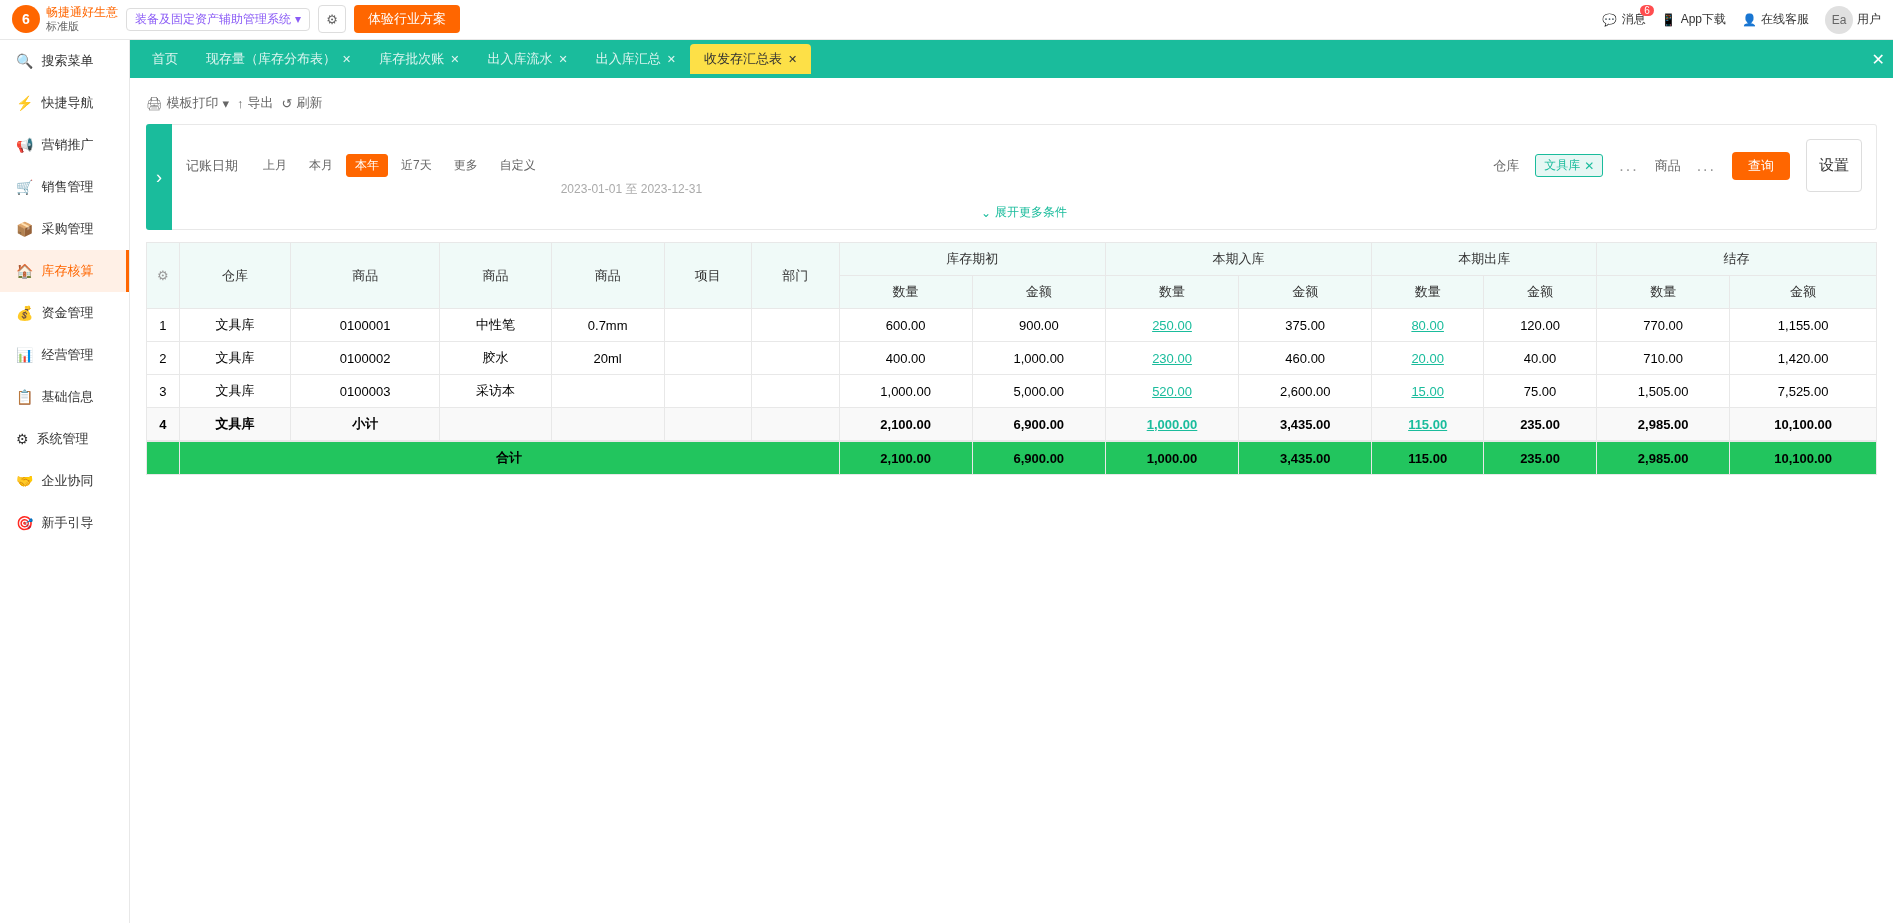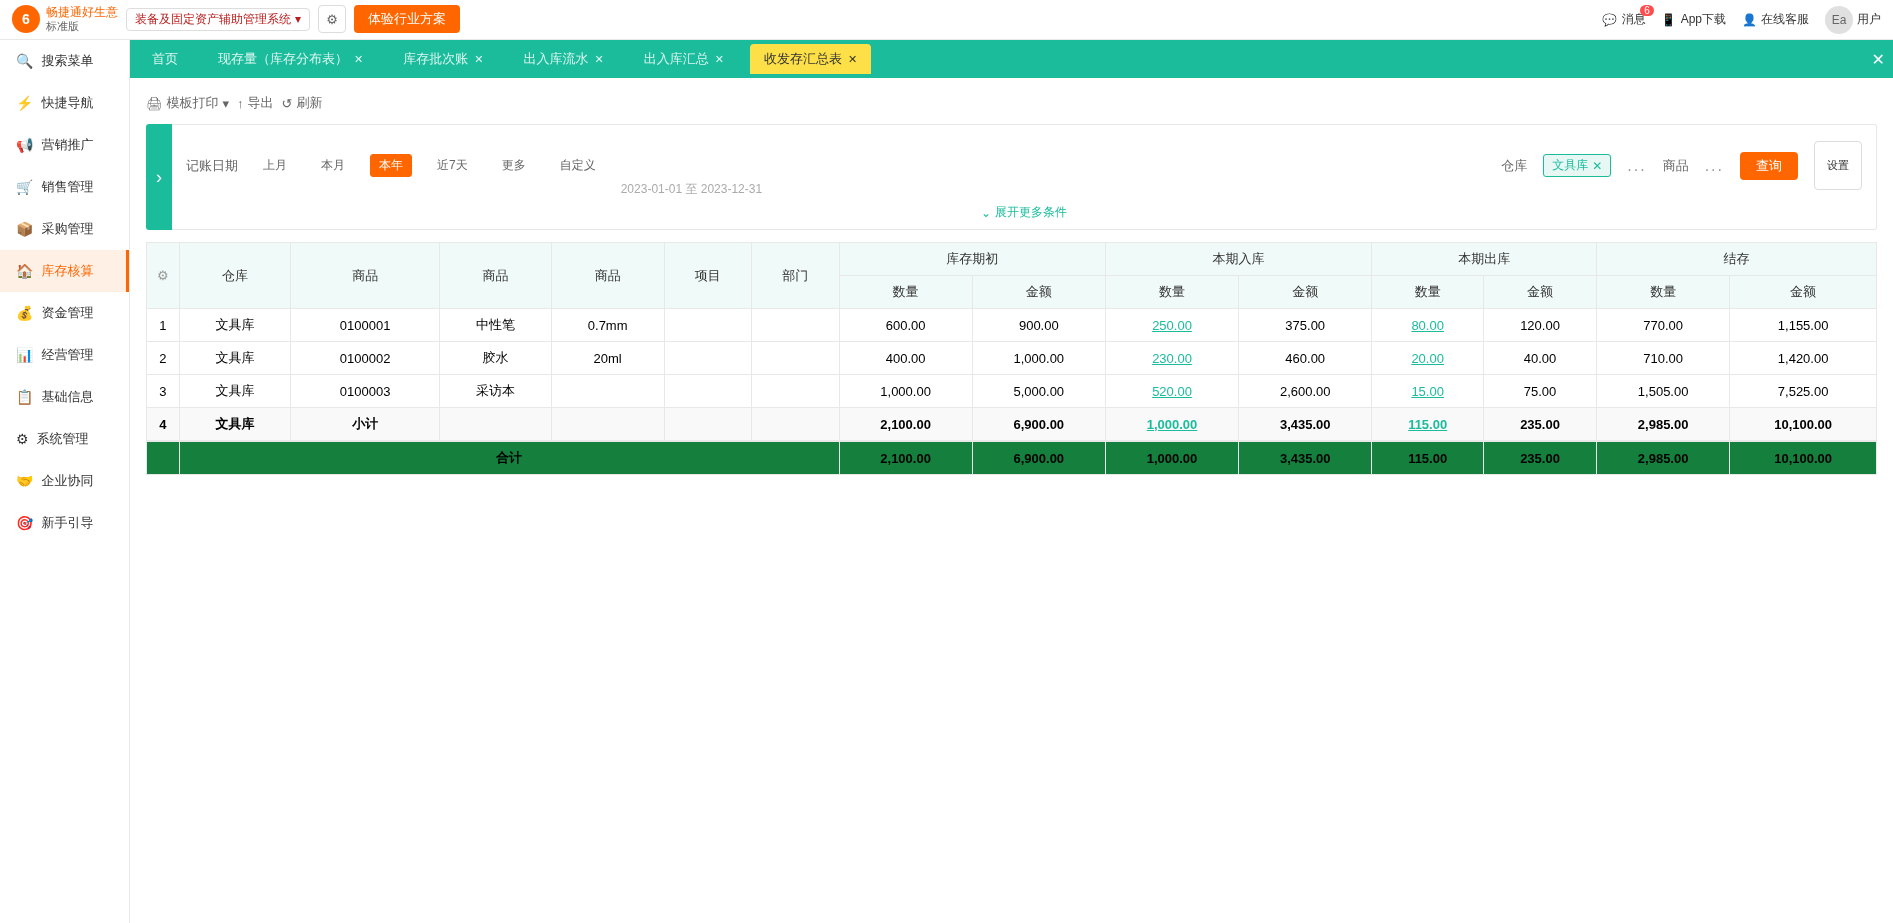--- a/index.html
+++ b/index.html
@@ -14,69 +14,69 @@
       justify-content: space-between;
       padding: 0 12px;
       border-bottom: 1px solid #e8e8e8;
       flex-shrink: 0;
     }
     .top-header-left { display: flex; align-items: center; gap: 8px; }
     .logo-area { display: flex; align-items: center; gap: 6px; }
     .logo-icon { width: 28px; height: 28px; background: #ff6600; border-radius: 50%; display: flex; align-items: center; justify-content: center; color: #fff; font-weight: bold; font-size: 14px; }
     .logo-text { color: #ff6600; font-size: 12px; line-height: 1.2; text-align: right; }
     .logo-sub { color: #666; font-size: 11px; }
-    .header-dropdown { border: 1px solid #ddd; border-radius: 4px; padding: 2px 8px; font-size: 12px; cursor: pointer; color: #b91c1c; display: flex; align-items: center; gap: 4px; }
+    .header-dropdown { border: 1px solid #ddd; border-radius: 4px; padding: 2px 8px; font-size: 12px; cursor: pointer; color: #8b5cf6; display: flex; align-items: center; gap: 4px; }
     .gear-btn { width: 28px; height: 28px; border: 1px solid #ddd; border-radius: 4px; display: flex; align-items: center; justify-content: center; cursor: pointer; color: #666; }
     .trial-btn { background: #ff6600; color: #fff; border: none; border-radius: 4px; padding: 5px 14px; cursor: pointer; font-size: 13px; }
     .top-header-right { display: flex; align-items: center; gap: 16px; }
     .header-action { display: flex; align-items: center; gap: 4px; cursor: pointer; color: #333; font-size: 12px; position: relative; }
     .badge { background: #ff4d4f; color: #fff; border-radius: 10px; padding: 0 4px; font-size: 10px; position: absolute; top: -6px; right: -8px; }
     .user-avatar { width: 28px; height: 28px; background: #e0e0e0; border-radius: 50%; display: flex; align-items: center; justify-content: center; color: #666; font-size: 12px; }
 
     
     .main-layout { display: flex; flex: 1; overflow: hidden; }
 
     
     .sidebar { width: 130px; background: #fff; border-right: 1px solid #e8e8e8; flex-shrink: 0; overflow-y: auto; }
     .sidebar-item { display: flex; align-items: center; gap: 8px; padding: 12px 16px; cursor: pointer; color: #333; font-size: 13px; transition: background 0.2s; }
     .sidebar-item.active { background: #fff0e6; color: #ff6600; border-right: 3px solid #ff6600; }
     .sidebar-icon { font-size: 14px; }
 
     
     .content-area { flex: 1; display: flex; flex-direction: column; overflow: hidden; }
 
     
-    .tabs-bar { background: #1abc9c; display: flex; align-items: center; height: 38px; padding: 0 8px; flex-shrink: 0; gap: 12px; }
+    .tabs-bar { background: #1abc9c; display: flex; align-items: center; height: 38px; padding: 0 8px; flex-shrink: 0; }
     .tab { display: flex; align-items: center; gap: 6px; padding: 6px 14px; cursor: pointer; color: rgba(255,255,255,0.85); font-size: 13px; border-radius: 4px 4px 0 0; white-space: nowrap; }
     .tab.active { background: #fde047; color: #333; }
     .tab-close { font-size: 11px; color: inherit; line-height: 1; cursor: pointer; }
     .tabs-close-all { margin-left: auto; color: #fff; cursor: pointer; font-size: 16px; }
 
     
     .page-content { flex: 1; background: #fff; overflow: auto; padding: 0; }
     .page-inner { padding: 16px; }
 
     .page-title { font-size: 15px; color: #333; font-weight: 500; margin-bottom: 14px; }
     .date-btn { padding: 2px 8px; border-radius: 3px; cursor: pointer; font-size: 12px; color: #666; border: 1px solid transparent; }
     .date-btn.active { background: #ff6600; color: #fff; border-color: #ff6600; }
     .btn-query { background: #ff6600; color: #fff; border: none; border-radius: 4px; padding: 5px 16px; cursor: pointer; font-size: 13px; text-align: right; }
-    .btn-settings { border: 1px solid #ddd; border-radius: 4px; padding: 16px 12px; cursor: pointer; font-size: 11px; color: #333; background: #fff; }
+    .btn-settings { border: 1px solid #ddd; border-radius: 4px; padding: 16px 12px; cursor: pointer; font-size: 15px; color: #333; background: #fff; }
 
     
     .data-table { width: 100%; border-collapse: collapse; font-size: 13px; }
     .data-table th, .data-table td { border: 1px solid #e8e8e8; padding: 7px 10px; text-align: center; white-space: nowrap; }
     .data-table thead tr:first-child th { background: #f0faf8; color: #333; font-weight: 500; }
     .data-table thead tr:nth-child(2) th { background: #f0faf8; color: #333; font-weight: 400; }
     .data-table tbody tr.subtotal { font-weight: bold; background: #f9f9f9; }
     .data-table td.link { color: #1abc9c; text-decoration: underline; cursor: pointer; }
     .settings-col { width: 32px; }
     .gear-cell { color: #999; cursor: pointer; }
 
     
-    .footer-total { background: #15803d; border-top: 2px solid #e8e8e8; margin-top: 24px; }
+    .footer-total { background: #22c55e; border-top: 2px solid #e8e8e8; margin-top: 24px; }
   </style>
 </head>
 <body>
 
 <div class="top-header">
   <div class="top-header-left">
     <div class="logo-area">
       <div class="logo-icon">
         <span>6</span>
       </div>
@@ -216,21 +216,21 @@
               <span>刷新</span>
             </div>
           </div>
         </div>
 
         <div style="display:flex; margin-bottom:12px;">
           <button style="background:#1abc9c; color:#fff; border:none; width:26px; border-radius:3px 0 0 3px; cursor:pointer; font-size:18px; display:flex; align-items:center; justify-content:center;">›</button>
           <div style="flex:1; border:1px solid #e8e8e8; border-left:none; border-radius:0 3px 3px 0; padding:8px 14px; background:#fff;">
             <div style="display:flex; align-items:center; gap:16px; flex-wrap:wrap;">
               <span style="color:#666;">记账日期</span>
-              <div style="display:flex; gap:16px; align-items:center;">
+              <div style="display:flex; gap:4px; align-items:center;">
                 <span class="date-btn">上月</span>
                 <span class="date-btn">本月</span>
                 <span class="date-btn active">本年</span>
                 <span class="date-btn">近7天</span>
                 <span class="date-btn">更多</span>
                 <span class="date-btn">自定义</span>
               </div>
               <span style="color:#aaa; font-size:12px;margin-top:48px;">2023-01-01 至 2023-12-31</span>
               <span style="margin-left:auto; color:#666;">仓库</span>
               <div style="display:flex; align-items:center; gap:4px; background:#e6f7f4; color:#1abc9c; border:1px solid #1abc9c; border-radius:3px; padding:2px 8px; font-size:12px;">

